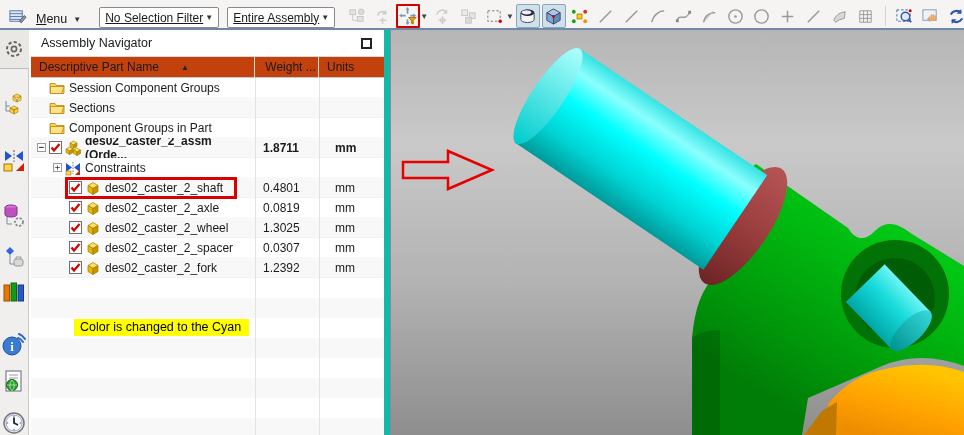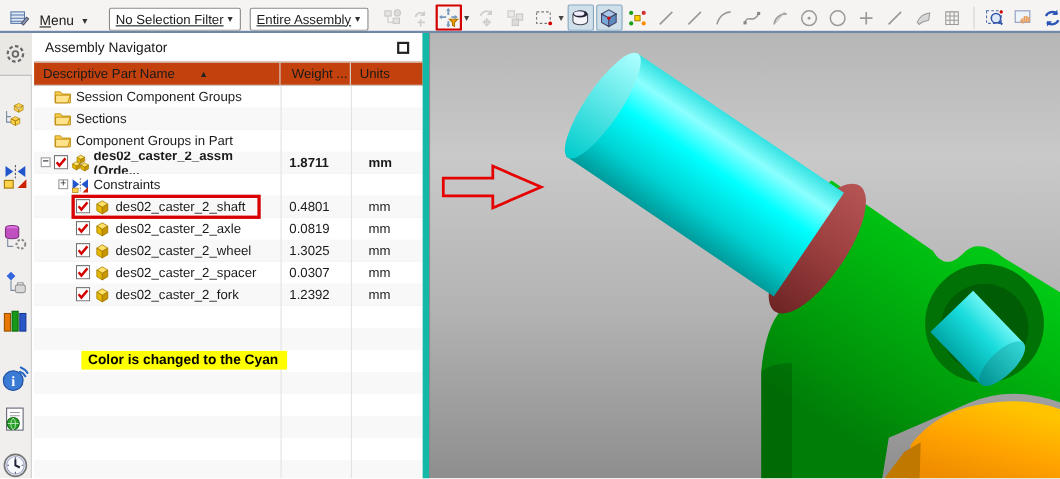--- a/index.html
+++ b/index.html
@@ -56,21 +56,21 @@
   .cell-name { width:224px; display:flex; align-items:center; height:20px; overflow:hidden; }
   .cell-w { width:64px; padding-left:8px; } .cell-u { width:65px; padding-left:16px; }
   .row.bold .cell-name, .row.bold .cell-w, .row.bold .cell-u { font-weight:700; }
   .exp { width:9px; height:9px; border:1px solid #9a9aa0; background:#fff; font-size:9px;
     line-height:7px; text-align:center; color:#333; margin-right:3px; flex:0 0 9px; font-family:"DejaVu Sans Mono",monospace; }
   .cb { width:13px; height:13px; margin-right:3px; flex:0 0 13px; }
   .tree-ic { width:16px; height:16px; margin-right:4px; flex:0 0 16px; }
   .tree-ic svg, .cb svg { width:100%; height:100%; display:block; }
   .hl-box { position:absolute; left:34px; top:-1px; width:172px; height:22px;
     border:3px solid #d80000; pointer-events:none; }
-  .note { position:absolute; left:43px; top:241px; background:#ffff00; font-weight:700;
+  .note { position:absolute; left:43px; top:241px; background:#ffff00; font-weight:400;
     font-size:12.5px; padding:1px 8px 2px 6px; color:#000; }
 
   
   .viewport { flex:1; position:relative; min-width:0; }
   .viewport svg { display:block; width:574px; height:405px; }
 </style>
 </head>
 <body>
 
 <div class="app">

